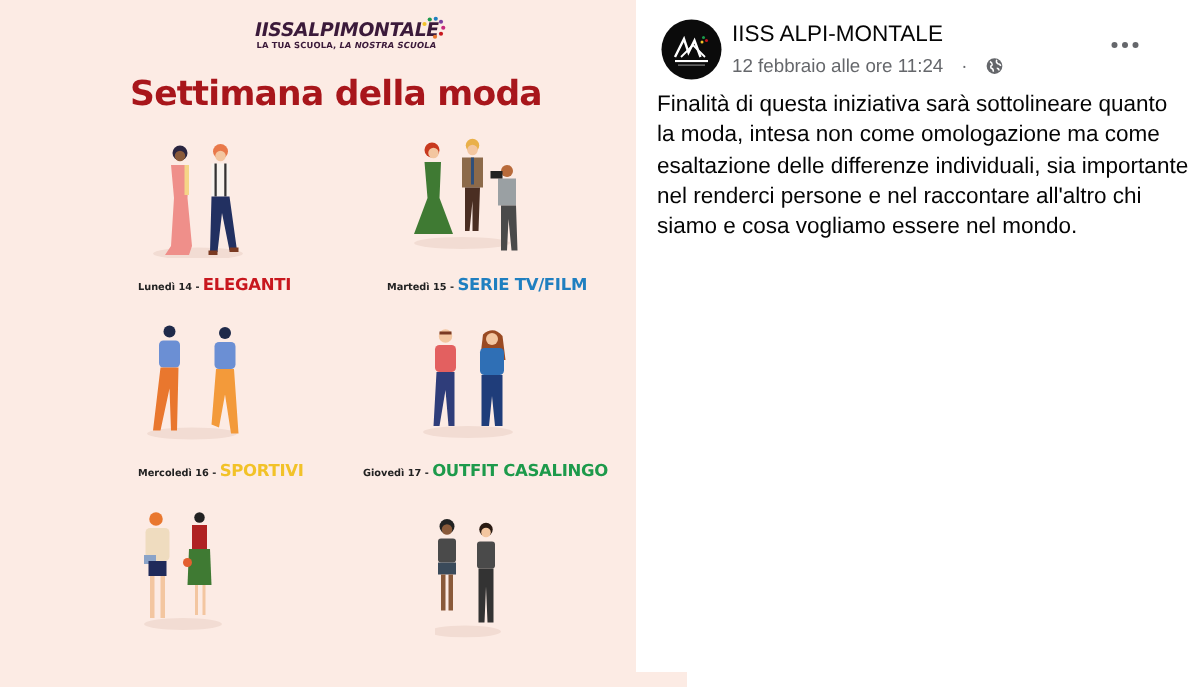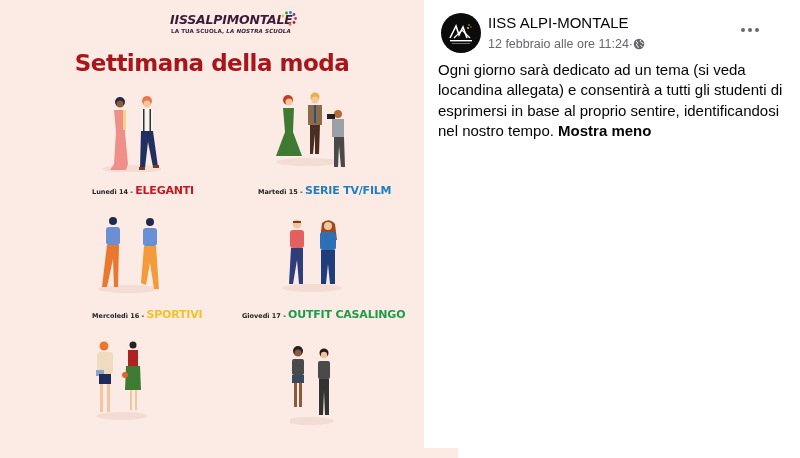--- a/index.html
+++ b/index.html
@@ -9,31 +9,31 @@
   
   .poster { position: absolute; left: 0; top: 0; width: 424px; height: 458px; background: #fcebe4; }
   .poster-bottom-ext { position: absolute; left: 424px; top: 448px; width: 34px; height: 10px; background: #fcebe4; }
 
   .logo { position: absolute; left: 170px; top: 10px; width: 130px; height: 32px; }
   .logo-name { position: absolute; left: 0; top: 2px; font-family: "DejaVu Sans", sans-serif; font-weight: bold; font-style: italic; font-size: 12.5px; color: #3b1a3a; letter-spacing: -0.2px; white-space: nowrap; }
   .logo-tag { position: absolute; left: 1px; top: 18px; font-family: "DejaVu Sans", sans-serif; font-weight: bold; font-size: 5.6px; color: #3b1a3a; white-space: nowrap; letter-spacing: 0.1px; }
   .logo-tag i { font-style: italic; }
   .logo-dots { position: absolute; left: 109px; top: 0; width: 20px; height: 20px; }
 
-  .poster-title { position: absolute; left: 0; width: 424px; top: 50px; text-align: center; font-family: "DejaVu Sans", sans-serif; font-weight: bold; font-size: 23px; color: #a8161b; letter-spacing: -0.5px; }
+  .poster-title { position: absolute; left: 12px; width: 424px; top: 50px; text-align: center; font-family: "DejaVu Sans", sans-serif; font-weight: bold; font-size: 23px; color: #a8161b; letter-spacing: -0.5px; }
   .illu { position: absolute; width: 120px; height: 80px; }
   .caption { position: absolute; white-space: nowrap; }
   .day { font-family: "DejaVu Sans", sans-serif; font-weight: bold; font-size: 6.5px; color: #222; }
   .theme { font-family: "DejaVu Sans", sans-serif; font-weight: bold; font-size: 11px; letter-spacing: -0.2px; }
 
   
   .post { position: absolute; left: 424px; top: 0; width: 376px; height: 448px; background: #ffffff; }
   .avatar { position: absolute; left: 17px; top: 13px; width: 40px; height: 40px; border-radius: 50%; background: #0b0b0b; overflow: hidden; }
   .author { position: absolute; left: 64px; top: 14px; font-size: 15px; color: #050505; font-family: "Liberation Sans", sans-serif; }
-  .meta { position: absolute; left: 64px; top: 37px; font-size: 12.5px; color: #65676b; display: flex; align-items: center; gap: 0; }
+  .meta { position: absolute; left: 64px; top: 37px; font-size: 12.5px; color: #65676b; display: flex; align-items: center; gap: 12px; }
   .more { position: absolute; left: 314px; top: 22px; width: 24px; height: 16px; display: flex; gap: 3px; align-items: center; justify-content: center; cursor: pointer; }
   .more span { width: 4px; height: 4px; border-radius: 50%; background: #65676b; display: block; }
   .body { position: absolute; left: 14px; top: 60px; width: 356px; font-size: 15px; line-height: 20.3px; color: #050505; }
   .para { margin-bottom: 20.3px; }
   .para.tight { margin-bottom: 0; }
   .show-less { font-weight: bold; cursor: pointer; }
 </style>
 </head>
 <body>
 
@@ -170,15 +170,15 @@
       <path d="M4 4 Q6 5 6 7 Q4 8 5 10 Q7 10 7 13 M10 2.5 Q9 5 11 6 Q13 6 13.5 8 M10 10 Q12 10 12 12" stroke="#ffffff" stroke-width="1.3" fill="none"></path>
     </svg>
   </div>
   <div class="more">
     <span></span>
       <span></span>
       <span></span>
   </div>
 
   <div class="body">
-    <p class="para tight"><span>Ogni giorno sarà dedicato ad un tema (si veda locandina allegata) e consentirà a tutti gli studenti di esprimersi in base al proprio sentire, identificandosi nel nostro tempo.</span> <span class="show-less">Mostra meno</span></p>
+    <p class="para tight">Finalità di questa iniziativa sarà sottolineare quanto la moda, intesa non come omologazione ma come esaltazione delle differenze individuali, sia importante nel renderci persone e nel raccontare all'altro chi siamo e cosa vogliamo essere nel mondo.</p>
   </div>
 </div>
 
 </body></html>

